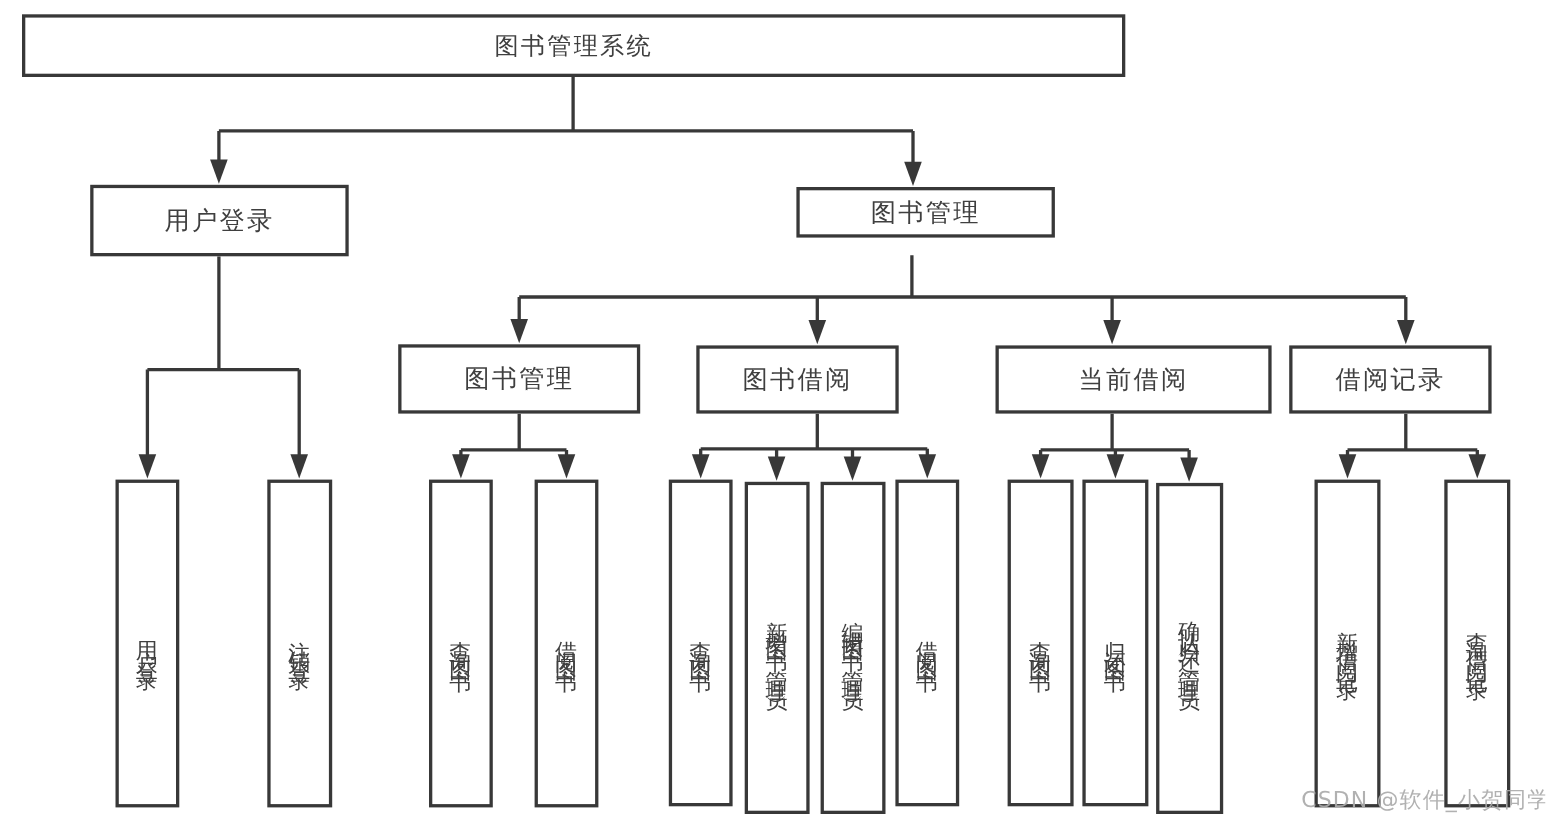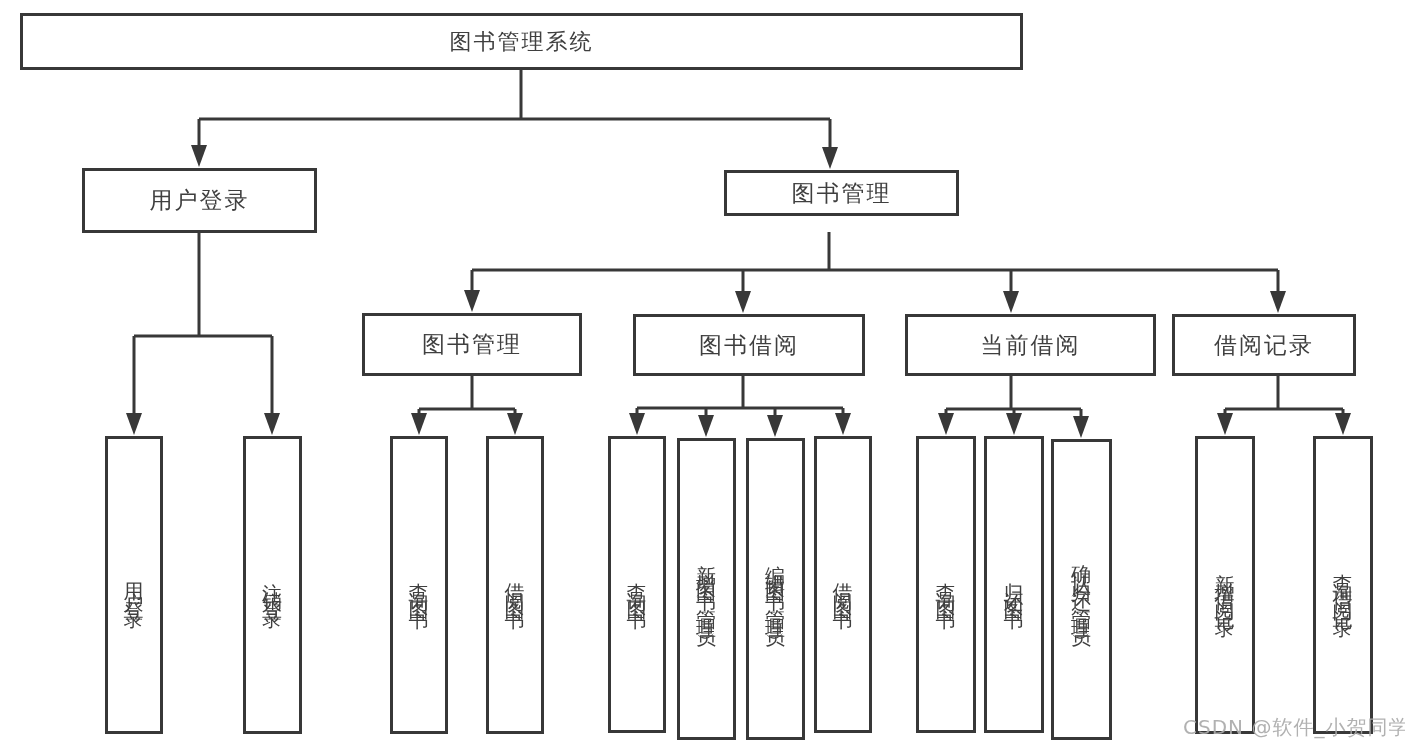--- a/index.html
+++ b/index.html
@@ -111,21 +111,21 @@
   <div class="box hbox" style="left:82px; top:168px; width:235px; height:65px;">
     <span>用户登录</span>
   </div>
   <div class="box hbox" style="left:724px; top:170px; width:235px; height:46px;">
     <span>图书管理</span>
   </div>
 
   <div class="box hbox" style="left:362px; top:313px; width:220px; height:63px;">
     <span>图书管理</span>
   </div>
-  <div class="box hbox" style="left:633px; top:314px; width:232px; height:62px;">
+  <div class="box hbox" style="left:633px; top:314px; width:184px; height:62px;">
     <span>图书借阅</span>
   </div>
   <div class="box hbox" style="left:905px; top:314px; width:251px; height:62px;">
     <span>当前借阅</span>
   </div>
   <div class="box hbox" style="left:1172px; top:314px; width:184px; height:62px;">
     <span>借阅记录</span>
   </div>
 
   <div class="box vbox" style="left:105px; top:436px; width:58px; height:298px;">

